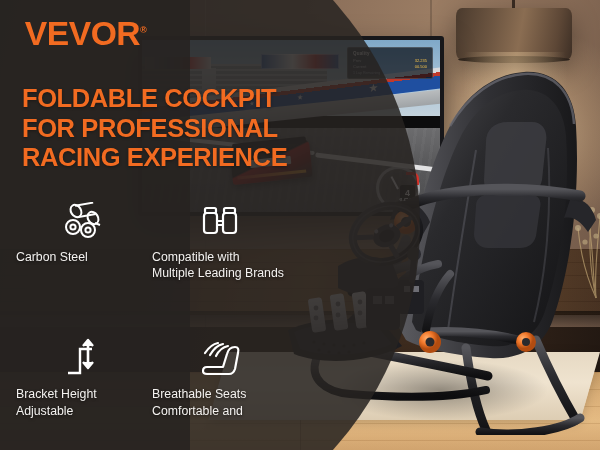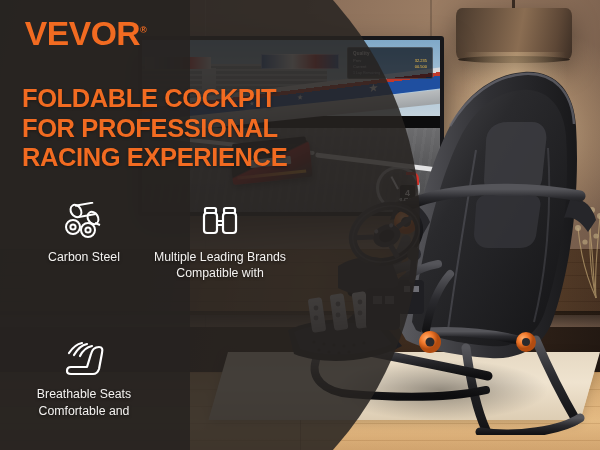--- a/index.html
+++ b/index.html
@@ -246,21 +246,21 @@
     position:absolute; left:22px; top:84px; width:290px;
     color:#F26B21; font-size:25.5px; font-weight:bold;
     line-height:1.16; letter-spacing:-.4px;
     text-shadow:0 1px 3px rgba(0,0,0,.35);
   }
 
   .features {
     position:absolute; left:16px; top:196px; width:272px;
     display:grid; grid-template-columns:1fr 1fr; grid-row-gap:52px;
   }
-  .feature { text-align:center; }
+  .feature { text-align:left; }
   .feature-icon { height:46px; display:flex; align-items:flex-end; justify-content:center; margin-bottom:7px; }
   .feature-label {
     color:#f4f2f0; font-size:12.3px; line-height:1.32;
     text-shadow:0 1px 3px rgba(0,0,0,.55);
   }
 </style>
 </head>
 <body>
 
 <div class="stage">
@@ -556,25 +556,39 @@
       <div class="feature-icon">
         <svg width="40" height="40" viewBox="0 0 40 40" fill="none" stroke="#ffffff" stroke-width="2.2">
           <rect x="5" y="6" width="11" height="5" rx="1.6"></rect>
           <rect x="24" y="6" width="11" height="5" rx="1.6"></rect>
           <rect x="4" y="11" width="13" height="20" rx="3"></rect>
           <rect x="23" y="11" width="13" height="20" rx="3"></rect>
           <path d="M17 19 L23 19 M17 23 L23 23"></path>
         </svg>
       </div>
       <div class="feature-label">
+        <div>Compatible with</div>
         <div>Multiple Leading Brands</div>
-        <div>Compatible with</div>
       </div>
     </div>
 
+    <div class="feature">
+      <div class="feature-icon">
+        <svg width="44" height="42" viewBox="0 0 44 42" fill="none" stroke="#ffffff" stroke-width="2.4">
+          <path d="M6 36 L18 36 L18 12 L30 12" stroke-linejoin="miter"></path>
+          <path d="M26 4 L26 30" stroke-width="2.6"></path>
+          <path d="M21 9 L26 3 L31 9" fill="#ffffff" stroke-linejoin="round"></path>
+          <path d="M21 25 L26 31 L31 25" fill="#ffffff" stroke-linejoin="round"></path>
+        </svg>
+      </div>
+      <div class="feature-label">
+        <div>Bracket Height</div>
+        <div>Adjustable</div>
+      </div>
+    </div>
 
     <div class="feature">
       <div class="feature-icon">
         <svg width="46" height="40" viewBox="0 0 46 40" fill="none" stroke="#ffffff" stroke-width="2.2" stroke-linecap="round">
           <path d="M8 14 C12 8 16 5 21 4"></path>
           <path d="M13 16 C17 9 21 6 26 5"></path>
           <path d="M19 17 C22 11 26 8 31 7"></path>
           <path d="M38 8 C34 8 31 11 30 15 L26 28 L10 28 C7 28 6 30 6 32 C6 34 8 35 10 35 L32 35 C35 35 37 33 38 30 L41 14 C42 10 41 8 38 8 Z" stroke-linejoin="round"></path>
         </svg>
       </div>

